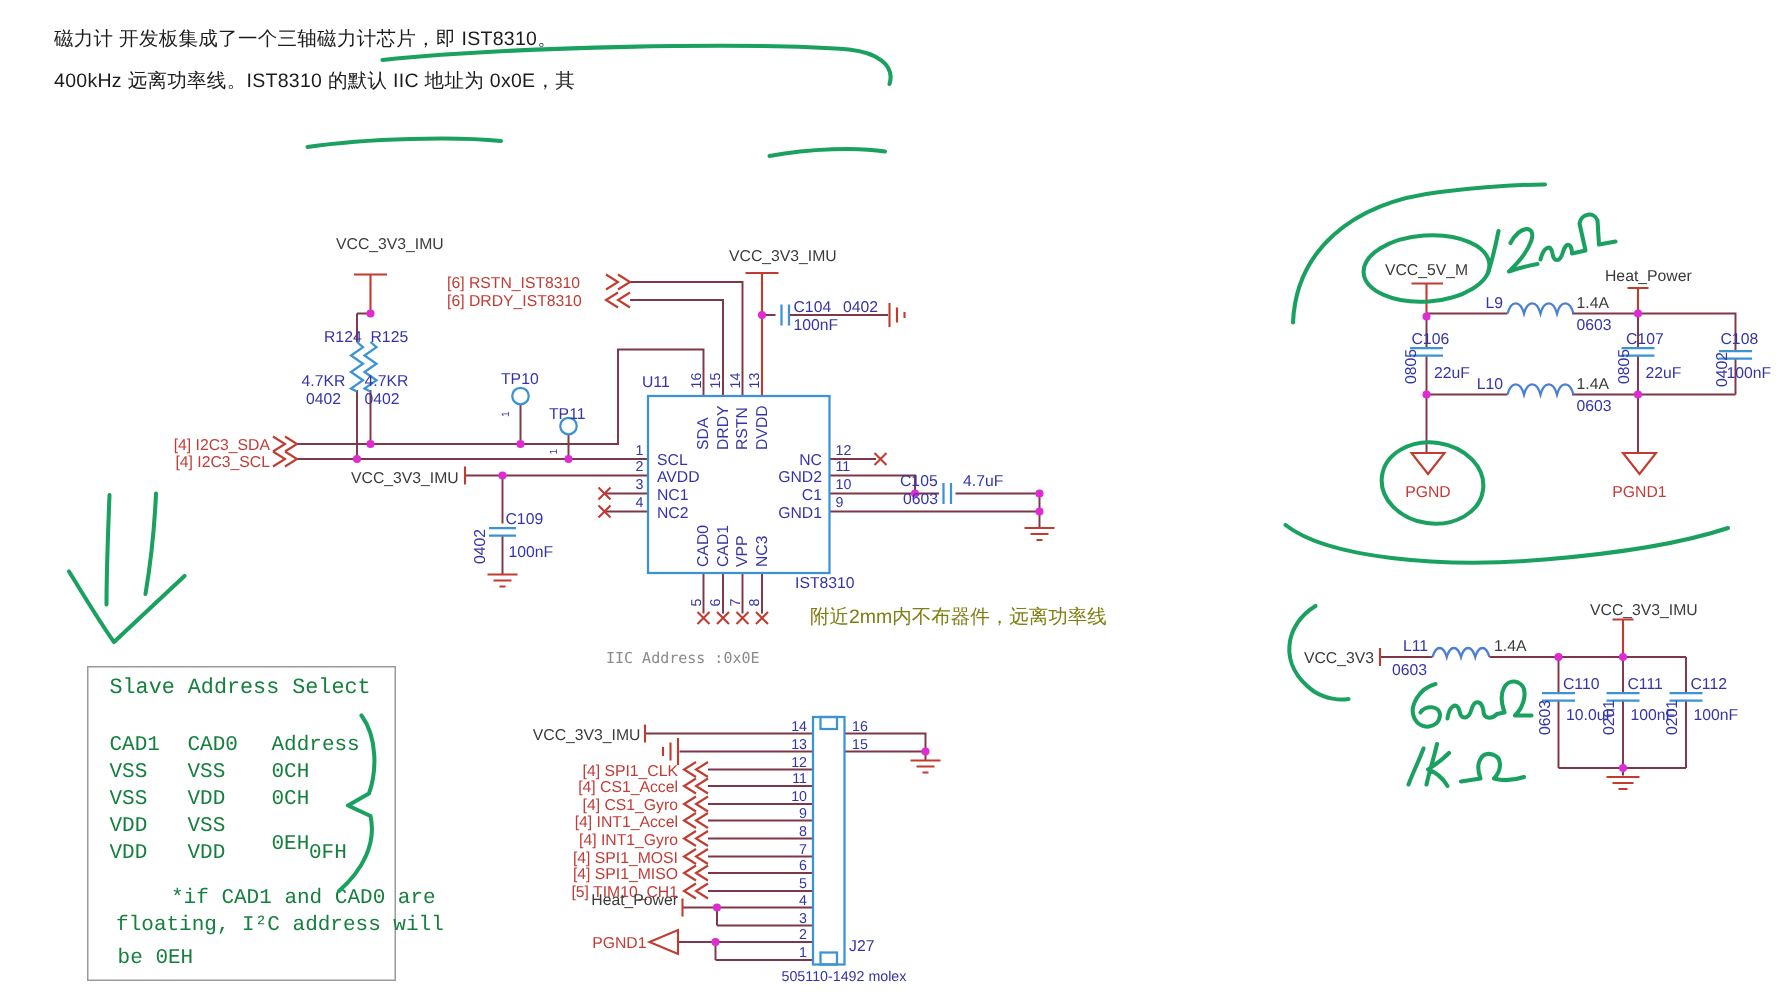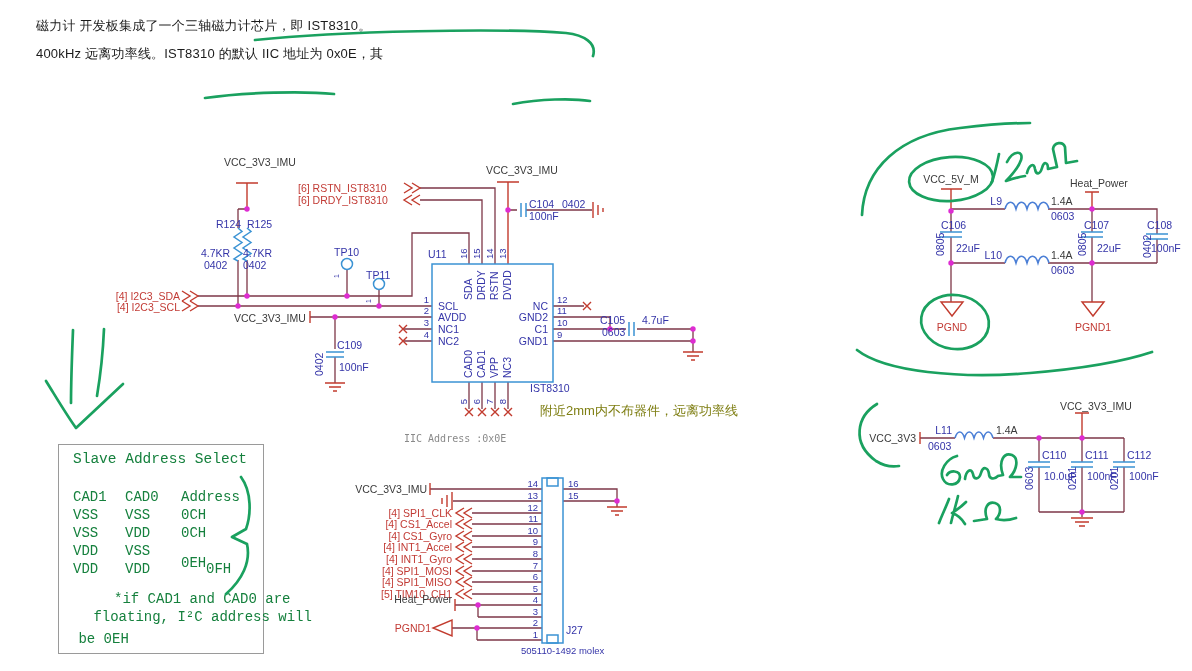--- a/index.html
+++ b/index.html
@@ -53,21 +53,21 @@
     <span class="abs" style="left:14px;top:80px;">VSS</span>
     <span class="abs" style="left:66px;top:80px;">VDD</span>
     <span class="abs" style="left:122px;top:80px;">0CH</span>
     <span class="abs" style="left:14px;top:98px;">VDD</span>
     <span class="abs" style="left:66px;top:98px;">VSS</span>
     <span class="abs" style="left:122px;top:110px;">0EH</span>
     <span class="abs" style="left:14px;top:116px;">VDD</span>
     <span class="abs" style="left:66px;top:116px;">VDD</span>
     <span class="abs" style="left:122px;top:116px;margin-left:25px;">0FH</span>
     <span class="abs" style="left:11px;top:146px;margin-left:44px;">*if CAD1 and CAD0 are</span>
-    <span class="abs" style="left:26px;top:164px;text-align:right;"> floating, I²C address will</span>
+    <span class="abs" style="left:10px;top:164px;text-align:right;"> floating, I²C address will</span>
     <span class="abs" style="left:11px;top:186px;"> be 0EH</span>
   </div>
 
   <svg id="schem" width="1192" height="671" viewBox="0 0 1192 671">
 
     <g class="w">
       <path d="M238,209 H247 M238,209 V228 M238,260 V306 M247,260 V296"></path>
       <path d="M198,296 H412 V233 H469 V264"></path>
       <path d="M198,306 H432"></path>
       <path d="M347,270 V296 M379,290 V306"></path>

